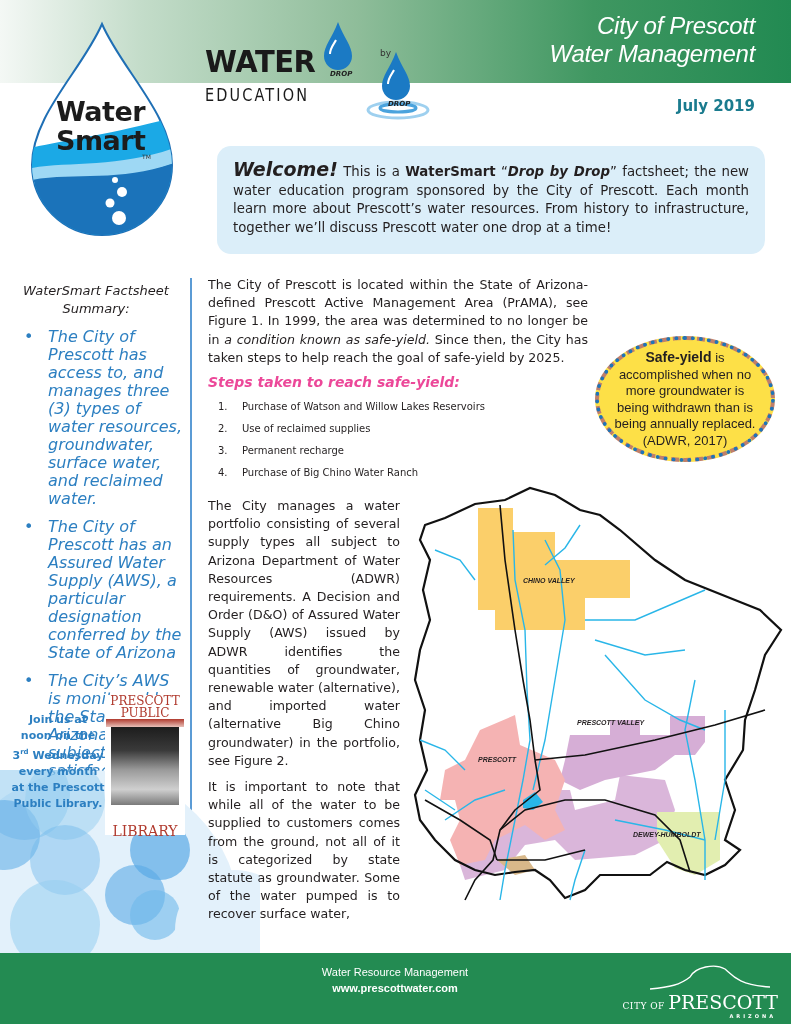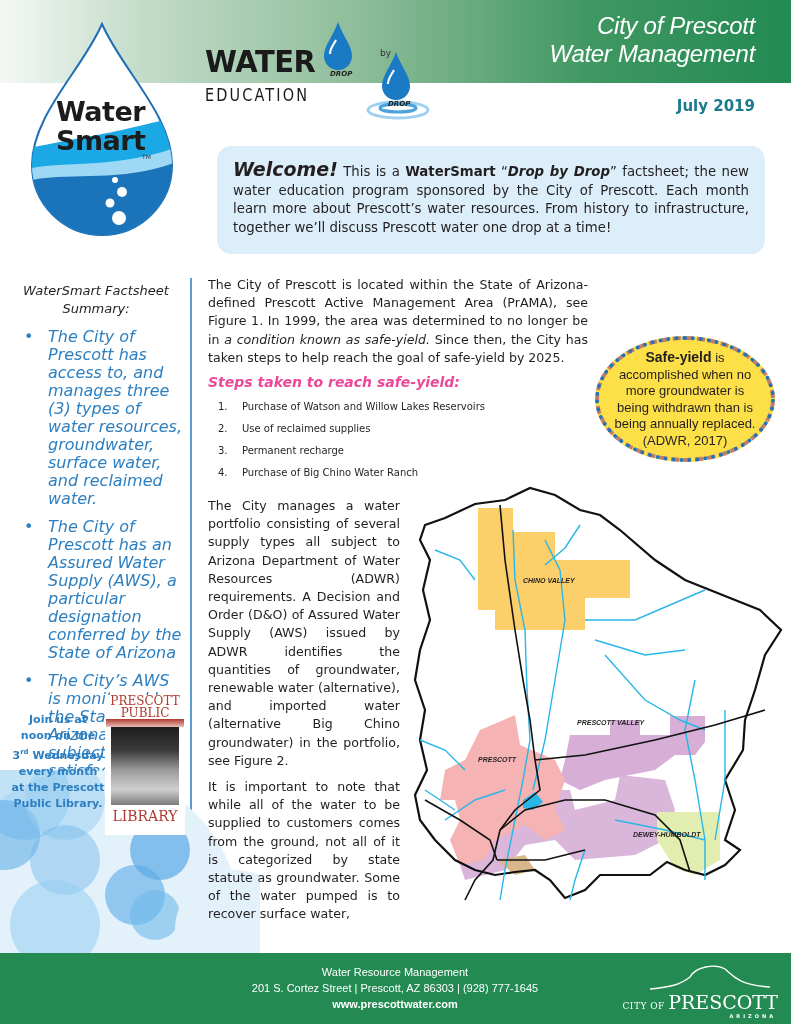--- a/index.html
+++ b/index.html
@@ -71,21 +71,21 @@
     font-weight: bold; font-size: 11px; line-height: 16px; color: #2c7fc1; z-index: 2;
   }
   .library-note sup { font-size: 7px; }
   .library-logo {
     position: absolute; left: 105px; top: 695px; width: 80px; height: 140px; z-index: 2;
     background: #ffffff;
   }
   .lib-top { font-family: "DejaVu Serif", serif; color: #b03a2e; font-size: 12px; line-height: 12px; text-align: center; }
   .lib-band { width: 78px; height: 8px; margin: 0 auto; background: linear-gradient(#b03a2e, #e8c0b8); }
   .lib-img { width: 68px; height: 78px; margin: 0 auto; background: linear-gradient(180deg, #1d1d1d 0%, #3a3a3a 30%, #9a9a9a 55%, #cfcfcf 80%, #7a7a7a 100%); position: relative; }
-  .lib-bottom { font-family: "DejaVu Serif", serif; color: #b03a2e; font-size: 14px; text-align: center; margin-top: 3px; }
+  .lib-bottom { font-family: "DejaVu Serif", serif; color: #b03a2e; font-size: 14px; text-align: center; margin-top: 18px; }
 
   
   .intro {
     position: absolute; left: 208px; top: 276px; width: 380px;
     font-size: 12.6px; line-height: 18.2px; color: #231f20; text-align: justify;
   }
   .intro i { font-style: italic; }
   .steps-head {
     position: absolute; left: 208px; top: 374px; font-weight: bold; font-style: italic;
     font-size: 14px; color: #ec4899;
@@ -288,21 +288,20 @@
   <text class="map-label" x="118" y="103">CHINO VALLEY</text>
   <text class="map-label" x="172" y="245">PRESCOTT VALLEY</text>
   <text class="map-label" x="73" y="282">PRESCOTT</text>
   <text class="map-label" x="228" y="357">DEWEY-HUMBOLDT</text>
 </svg>
 <div class="fig-caption">Figure 1: Prescott Active Management Area</div>
 
 <div class="footer">
   <div class="footer-text">
     <div>Water Resource Management</div>
-    <div>201 S. Cortez Street  |  Prescott, AZ 86303  |  (928) 777-1645</div>
     <div class="url">www.prescottwater.com</div>
   </div>
   <div class="city-logo">
     <svg width="160" height="32" viewBox="0 0 160 32">
       <path d="M30 28 C 50 26, 60 24, 70 16 C 75 6, 95 2, 105 8 C 112 14, 118 24, 150 26" fill="none" stroke="#ffffff" stroke-width="1.3"></path>
     </svg>
     <div class="city-logo-text">
       <span>CITY OF</span> <span class="big">PRESCOTT</span>
     </div>
     <div class="city-logo-sub">ARIZONA</div>

